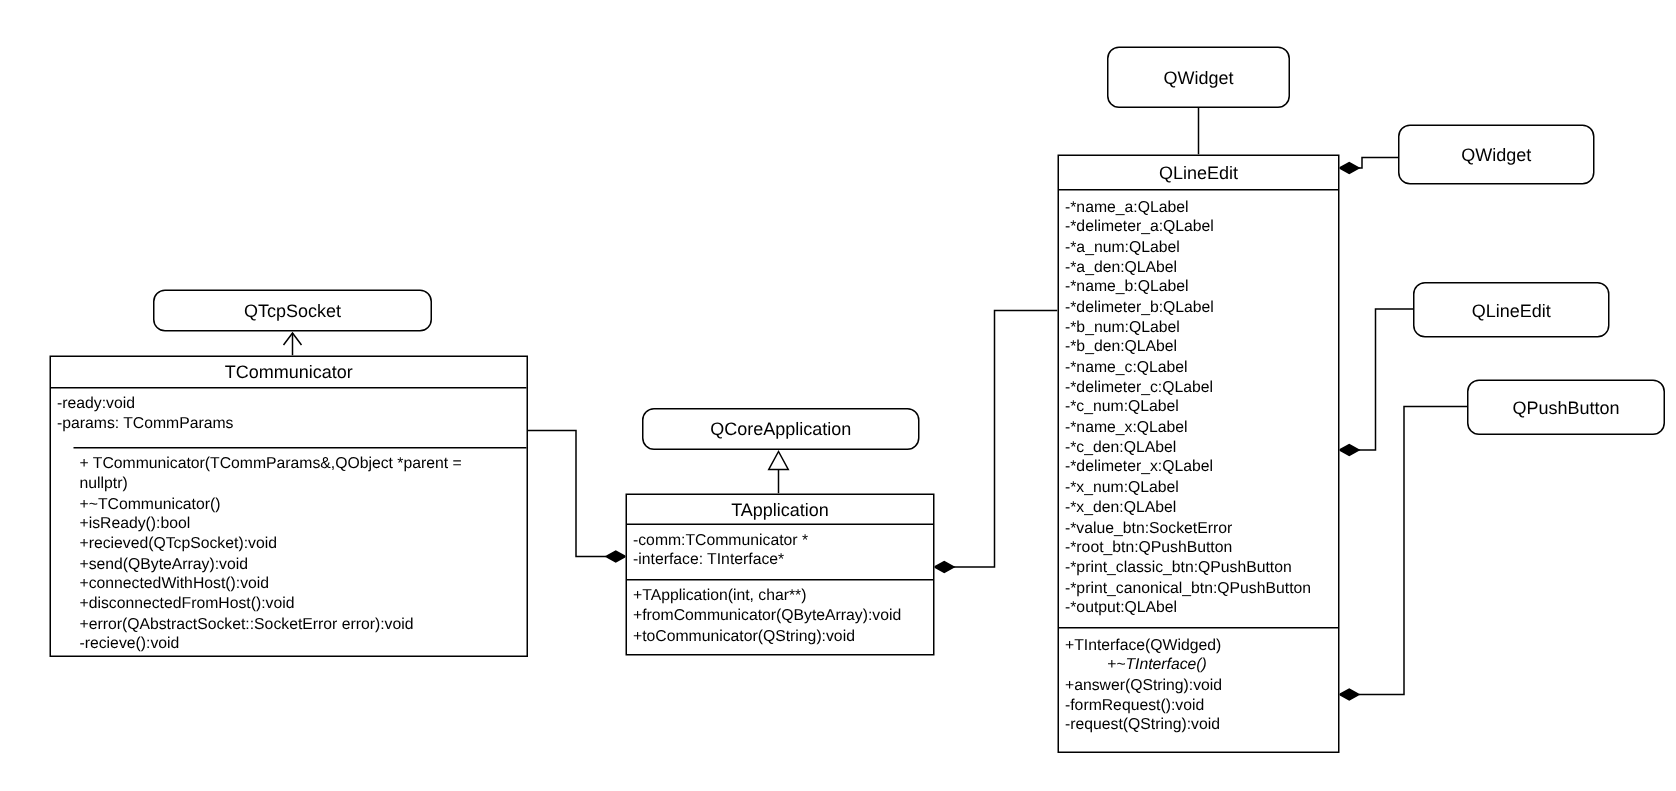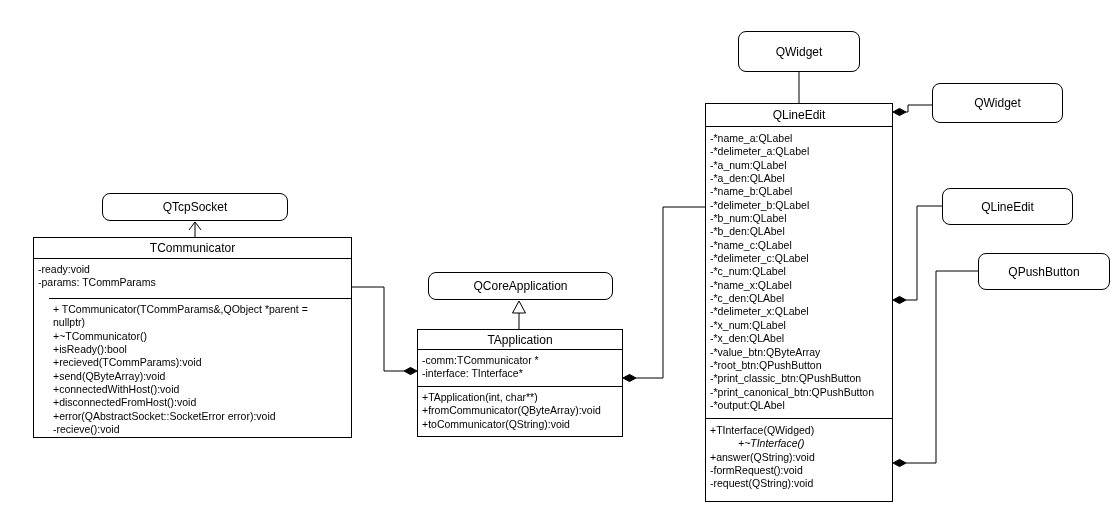--- a/index.html
+++ b/index.html
@@ -135,21 +135,21 @@
   <div class="uml-class" style="left:33px; top:237px; width:319px; height:201px;">
     <div class="uml-title" style="height:20px;">TCommunicator</div>
     <div class="uml-sec" style="flex:0 0 40px;">
         <div class="member">-ready:void</div>
         <div class="member">-params: TCommParams</div>
       </div>
     <div class="uml-sec" style="flex:1 1 auto; padding-right:30px;margin-left:15px;">
         <div class="member">+ TCommunicator(TCommParams&amp;,QObject *parent = nullptr)</div>
         <div class="member">+~TCommunicator()</div>
         <div class="member">+isReady():bool</div>
-        <div class="member">+recieved(TCommParams):void</div>
+        <div class="member">+recieved(QTcpSocket):void</div>
         <div class="member">+send(QByteArray):void</div>
         <div class="member">+connectedWithHost():void</div>
         <div class="member">+disconnectedFromHost():void</div>
         <div class="member">+error(QAbstractSocket::SocketError error):void</div>
         <div class="member">-recieve():void</div>
       </div>
   </div>
 
   <div class="uml-class" style="left:417px; top:329px; width:206px; height:108px;">
     <div class="uml-title" style="height:19px;">TApplication</div>
@@ -176,21 +176,21 @@
         <div class="member">-*b_num:QLabel</div>
         <div class="member">-*b_den:QLAbel</div>
         <div class="member">-*name_c:QLabel</div>
         <div class="member">-*delimeter_c:QLabel</div>
         <div class="member">-*c_num:QLabel</div>
         <div class="member">-*name_x:QLabel</div>
         <div class="member">-*c_den:QLAbel</div>
         <div class="member">-*delimeter_x:QLabel</div>
         <div class="member">-*x_num:QLabel</div>
         <div class="member">-*x_den:QLAbel</div>
-        <div class="member">-*value_btn:QByteArray</div>
+        <div class="member">-*value_btn:SocketError</div>
         <div class="member">-*root_btn:QPushButton</div>
         <div class="member">-*print_classic_btn:QPushButton</div>
         <div class="member">-*print_canonical_btn:QPushButton</div>
         <div class="member">-*output:QLAbel</div>
       </div>
     <div class="uml-sec" style="flex:1 1 auto; padding-top:5px;">
         <div class="member">+TInterface(QWidged)</div>
         <div class="member italic">+~TInterface()</div>
         <div class="member">+answer(QString):void</div>
         <div class="member">-formRequest():void</div>

